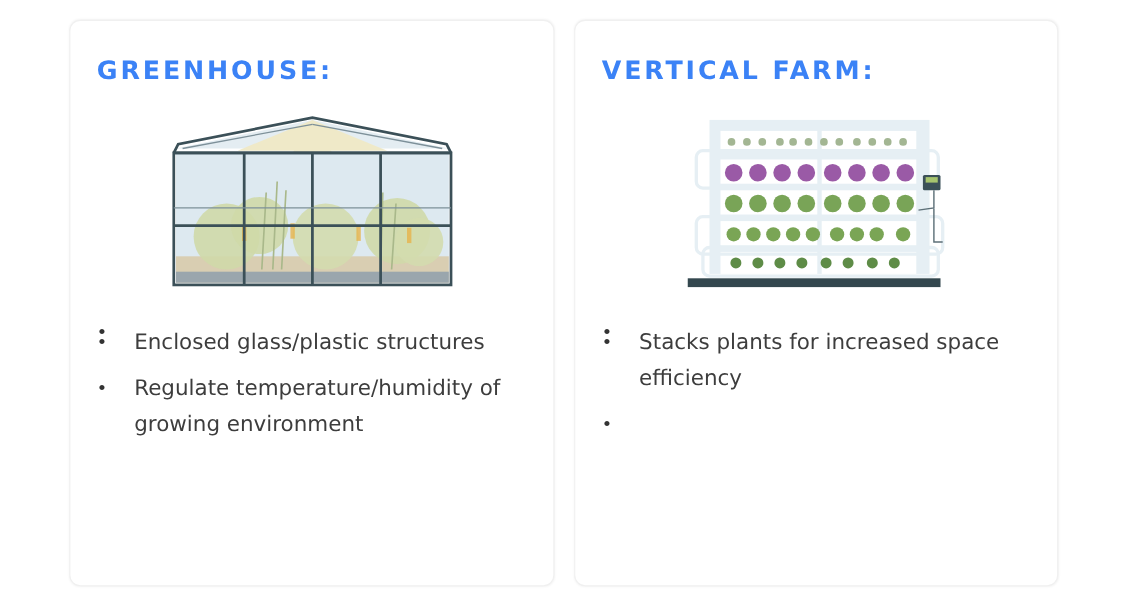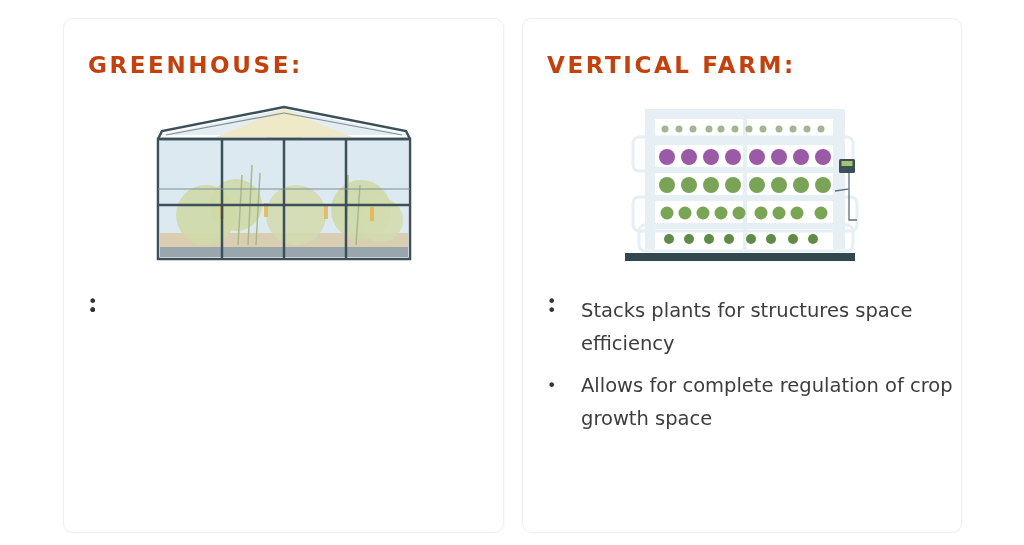--- a/index.html
+++ b/index.html
@@ -4,21 +4,21 @@
 <style>
   html, body { margin:0; padding:0; }
   body { width:1024px; height:545px; background:#ffffff; position:relative; overflow:hidden;
          font-family:"DejaVu Sans", "Liberation Sans", sans-serif; }
   .card { position:absolute; top:18px; height:515px; background:#ffffff;
           border:1px solid #f0f0f0; border-radius:10px;
           box-shadow:0 0 2px rgba(0,0,0,0.05); box-sizing:border-box; }
   .card.left { left:63px; width:441px; }
   .card.right { left:522px; width:440px; }
   .title { position:absolute; top:33px; left:24px; font-family:"DejaVu Sans", sans-serif;
-           font-weight:bold; font-size:23px; letter-spacing:2.6px; color:#c2410c; margin:0; }
+           font-weight:bold; font-size:23px; letter-spacing:2.6px; color:#3b82f6; margin:0; }
   .illus { position:absolute; }
   .left .illus { left:92px; top:86px; width:256px; height:158px; }
   .right .illus { left:102px; top:86px; width:240px; height:158px; }
   ul.bullets { position:absolute; left:22px; top:266px; margin:0; padding:0; list-style:none; width:410px; }
   .right ul.bullets { top:266px; }
   ul.bullets li { position:relative; padding-left:36px; font-size:19.5px; line-height:33px;
                   color:#3d3d3d; margin-bottom:9px; }
   ul.bullets li .dot { position:absolute; left:2px; top:0; color:#333; font-size:16px; }
 </style>
 </head>
@@ -66,22 +66,22 @@
       </g>
       <g stroke="#7d9099" stroke-width="1.2" fill="none">
         <line x1="2" y1="84" x2="254" y2="84"></line>
         <line x1="10" y1="30" x2="128" y2="8"></line>
         <line x1="246" y1="30" x2="128" y2="8"></line>
       </g>
     </svg>
   </div>
   <ul class="bullets">
     <li><span class="dot">•</span></li>
-    <li><span class="dot">•</span></li>
-    <li><span class="dot">•</span></li>
+    <li><span class="dot">•</span><span>Enclosed glass/plastic structures</span></li>
+    <li><span class="dot">•</span><span>Regulate temperature/humidity of growing environment</span></li>
   </ul>
 </div>
 
 <div class="card right">
   <h2 class="title">VERTICAL FARM:</h2>
   <div class="illus">
     <svg width="240" height="158" viewBox="0 0 240 158">
 
       <rect x="20" y="4" width="200" height="140" fill="#e6eff4"></rect>
       <g fill="#ffffff">
@@ -160,16 +160,16 @@
 
       <rect x="214" y="54" width="16" height="14" rx="1.5" fill="#3b5058"></rect>
       <rect x="216.5" y="56" width="11" height="5" fill="#a6c46e"></rect>
       <path d="M224 68 L224 84 L210 86 M224 84 L224 115 L232 115" stroke="#5d7078" stroke-width="1.3" fill="none"></path>
 
       <rect x="0" y="148" width="230" height="8" fill="#33474e"></rect>
     </svg>
   </div>
   <ul class="bullets">
     <li><span class="dot">•</span></li>
-    <li><span class="dot">•</span><span>Stacks plants for structures space efficiency</span></li>
-    <li><span class="dot">•</span><span>Allows for complete regulation of crop growth space</span></li>
+    <li><span class="dot">•</span><span>Stacks plants for increased space efficiency</span></li>
+    <li><span class="dot">•</span></li>
   </ul>
 </div>
 
 </body></html>

